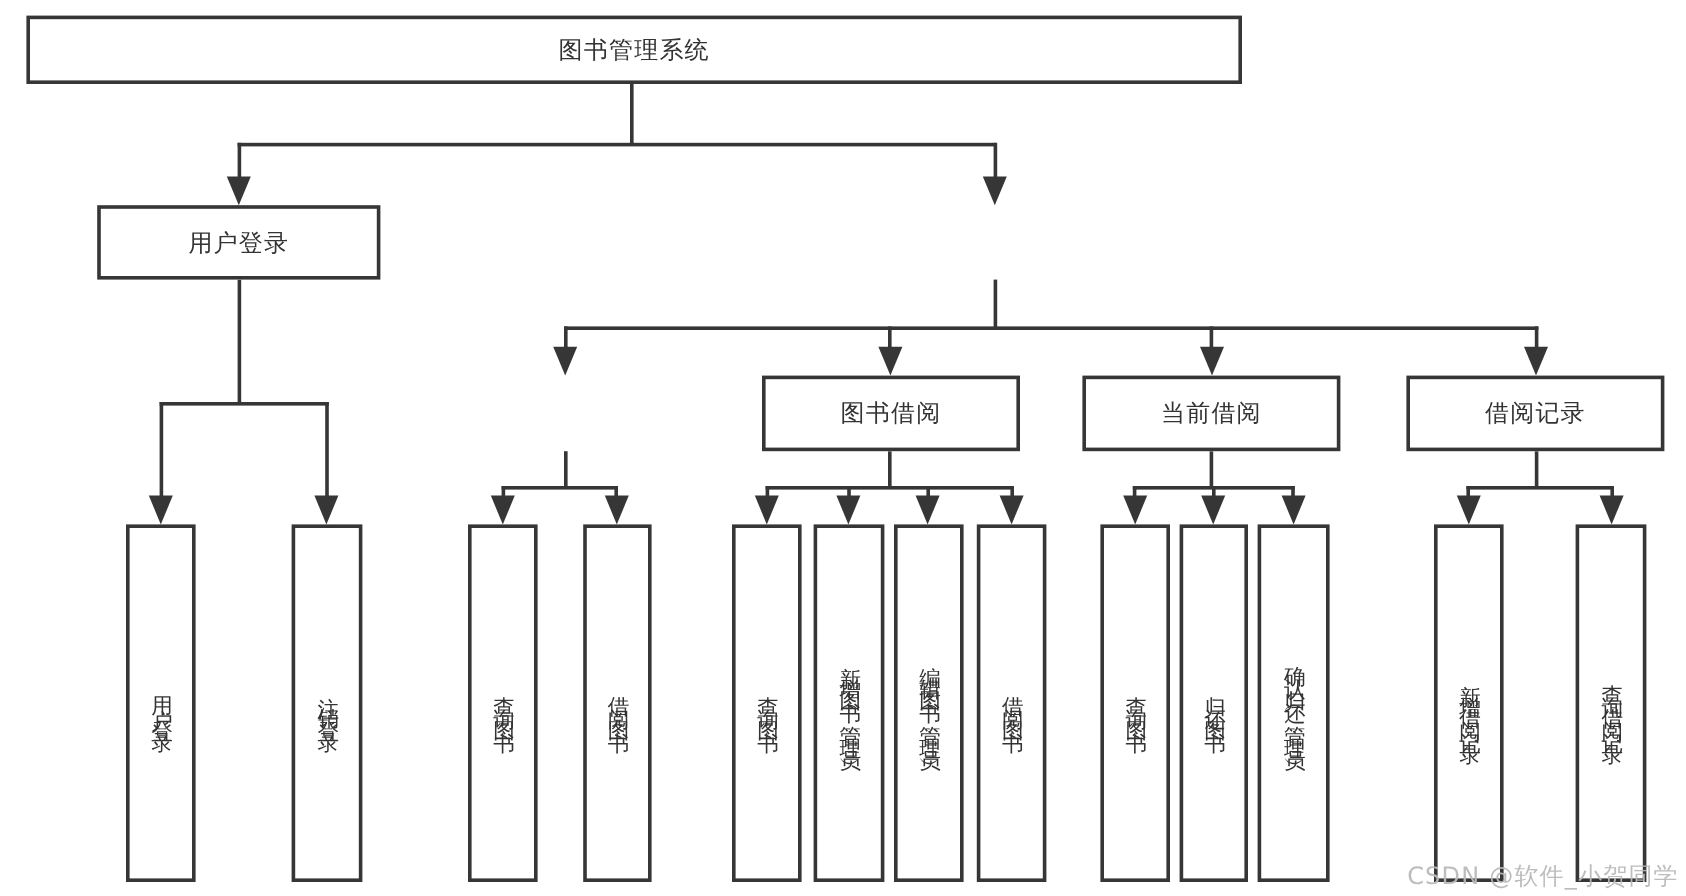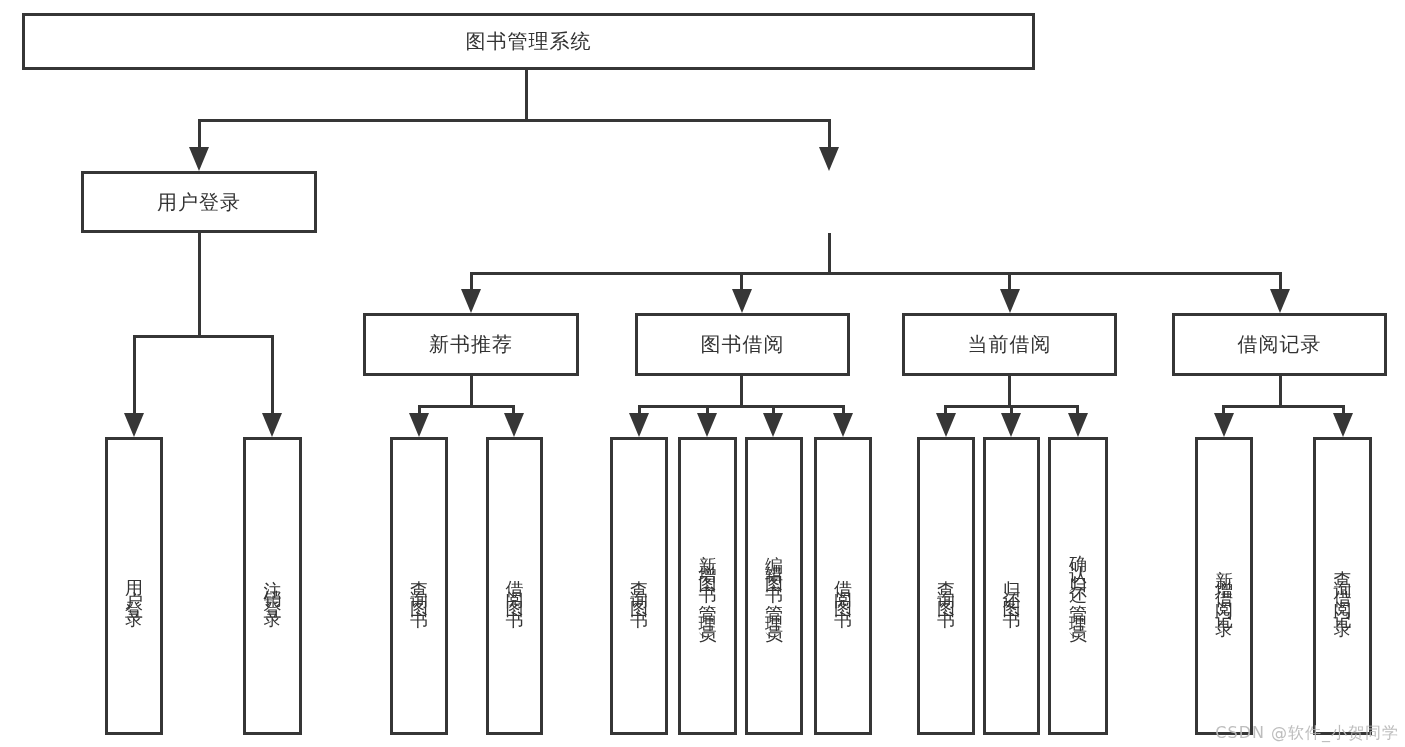--- a/index.html
+++ b/index.html
@@ -41,21 +41,21 @@
     position:absolute;
     width:0;height:0;
     border-left:10px solid transparent;
     border-right:10px solid transparent;
     border-top:24px solid #363636;
   }
   .watermark{
     position:absolute;
     right:6px;
     bottom:3px;
-    font-size:16px;
+    font-size:20px;
     color:rgba(185,185,185,0.95);
     letter-spacing:1px;
     white-space:nowrap;
   }
 </style>
 </head>
 <body>
 
 <div class="stage">
 
@@ -119,23 +119,20 @@
   <div class="arrow" style="left:1333px;top:413px"></div>
 
   <div class="box h" style="left:22px;top:13px;width:1013px;height:57px">
     <span>图书管理系统</span>
   </div>
 
   <div class="box h" style="left:81px;top:171px;width:236px;height:62px">
     <span>用户登录</span>
   </div>
 
-  <div class="box h" style="left:363px;top:313px;width:216px;height:63px">
-    <span>新书推荐</span>
-  </div>
   <div class="box h" style="left:635px;top:313px;width:215px;height:63px">
     <span>图书借阅</span>
   </div>
   <div class="box h" style="left:1172px;top:313px;width:215px;height:63px">
     <span>借阅记录</span>
   </div>
   <div class="box h" style="left:902px;top:313px;width:215px;height:63px">
     <span>当前借阅</span>
   </div>
 

